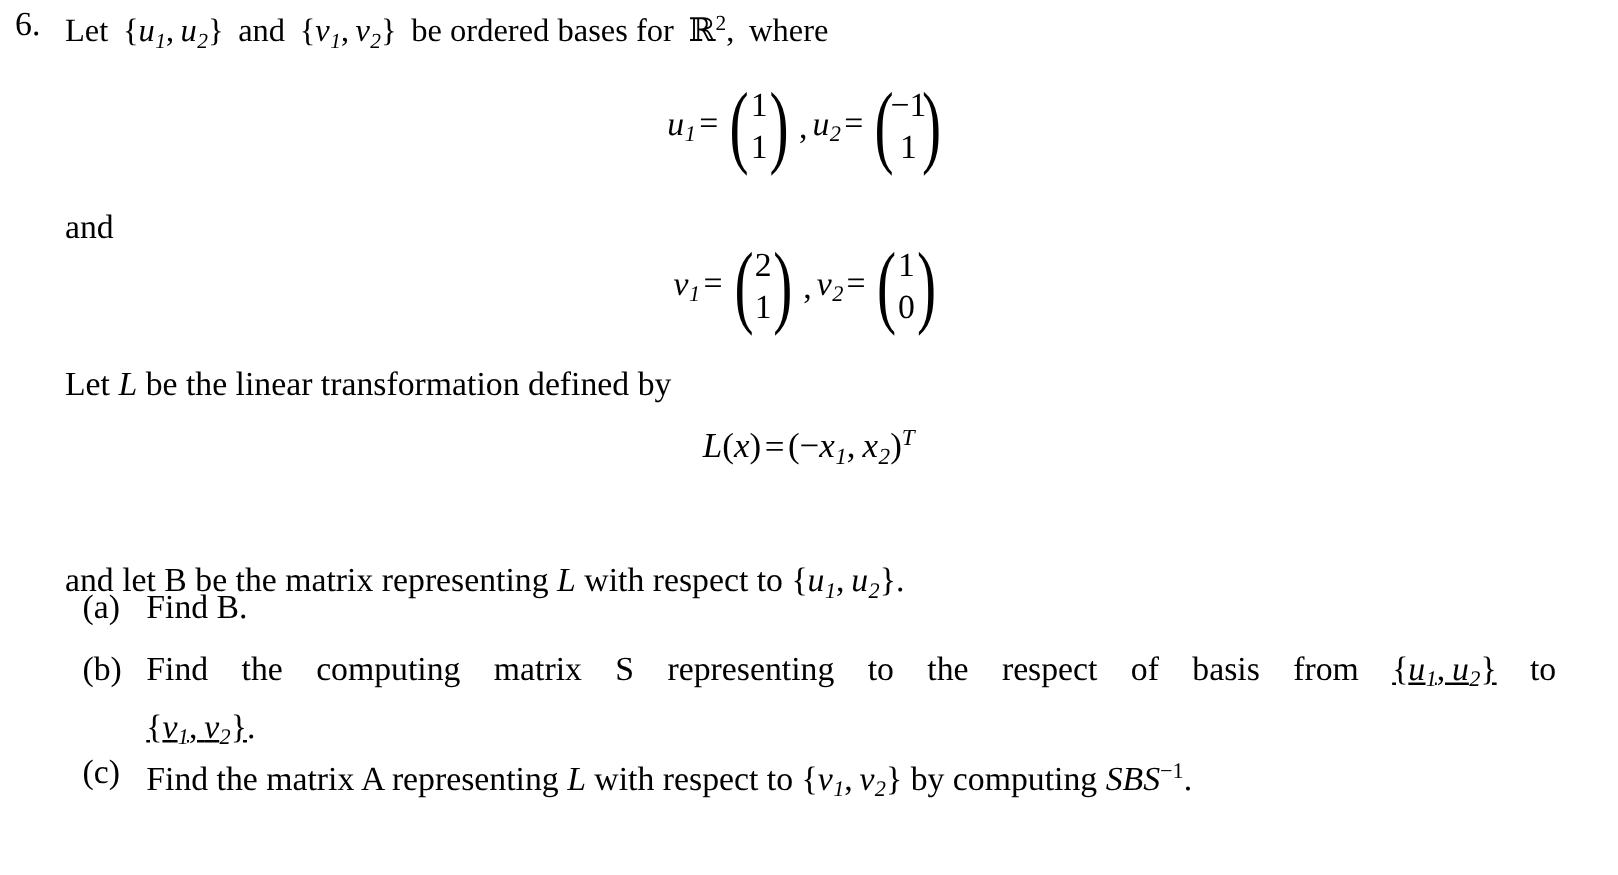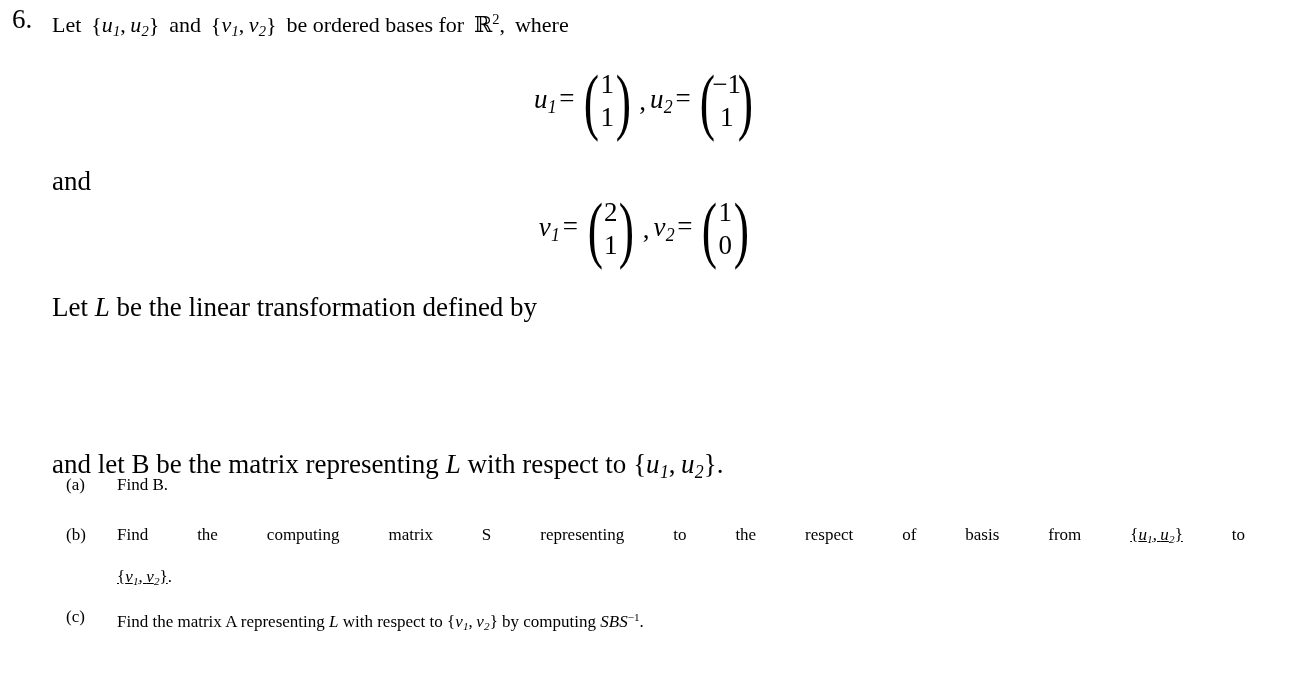--- a/index.html
+++ b/index.html
@@ -50,21 +50,21 @@
     left: 12px;
     top: 0px;
     font-size: 27px;
     line-height: 38px;
     white-space: nowrap;
   }
   .line-intro {
     position: absolute;
     left: 52px;
     top: 0px;
-    font-size: 22px;
+    font-size: 26px;
     line-height: 38px;
     white-space: nowrap;
   }
 
   
   .display-eq {
     position: absolute;
     left: 0;
     width: 1294px;
     text-align: center;
@@ -121,21 +121,21 @@
   }
   .line-and   { top: 162px; }
   .line-letL  { top: 288px; }
   .line-letB  { top: 408px; margin-top: 37px; }
 
   
   .item {
     position: absolute;
     left: 66px;
     width: 1190px;
-    font-size: 17px;
+    font-size: 27px;
     line-height: 38px;
   }
   .item-a { top: 466px; }
   .item-b { top: 516px; }
   .item-c { top: 598px; }
 
   .item-label {
     display: inline-block;
     width: 51px;
     white-space: nowrap;
@@ -194,20 +194,23 @@
         <span class="col">1</span><br>
         <span class="col">0</span>
         <span class="paren r">)</span>
     </span>
   </div>
 
   <div class="body-line line-letL">
     <span>Let </span><span class="mi">L</span><span> be the linear transformation defined by</span>
   </div>
 
+  <div class="display-eq eq-L">
+    <span class="mi">L</span><span class="mr">(</span><span class="mi">x</span><span class="mr">)</span><span class="op">=</span><span class="mr">(</span><span class="mr">−</span><span class="mi">x</span><span class="sub">1</span><span>,</span> <span class="mi">x</span><span class="sub">2</span><span class="mr">)</span><span class="sup-i">T</span>
+  </div>
 
   <div class="body-line line-letB">
     <span>and let B be the matrix representing </span><span class="mi">L</span><span> with respect to </span><span>{<span class="mi">u</span><span class="sub">1</span>, <span class="mi">u</span><span class="sub">2</span>}</span><span>.</span>
   </div>
 
   <div class="item item-a">
     <span class="item-label">(a)</span><span class="item-body">
         <span class="l1">Find B.</span>
     </span>
   </div>

